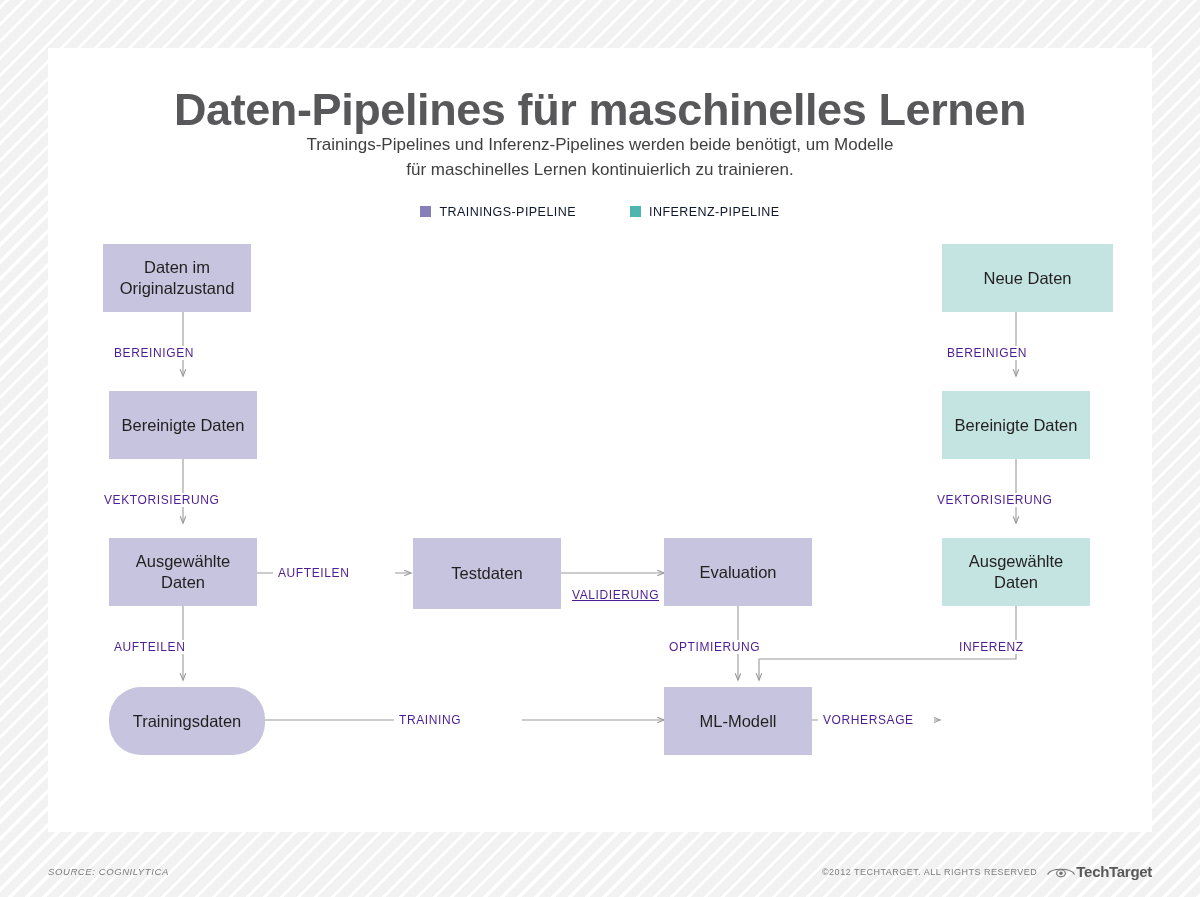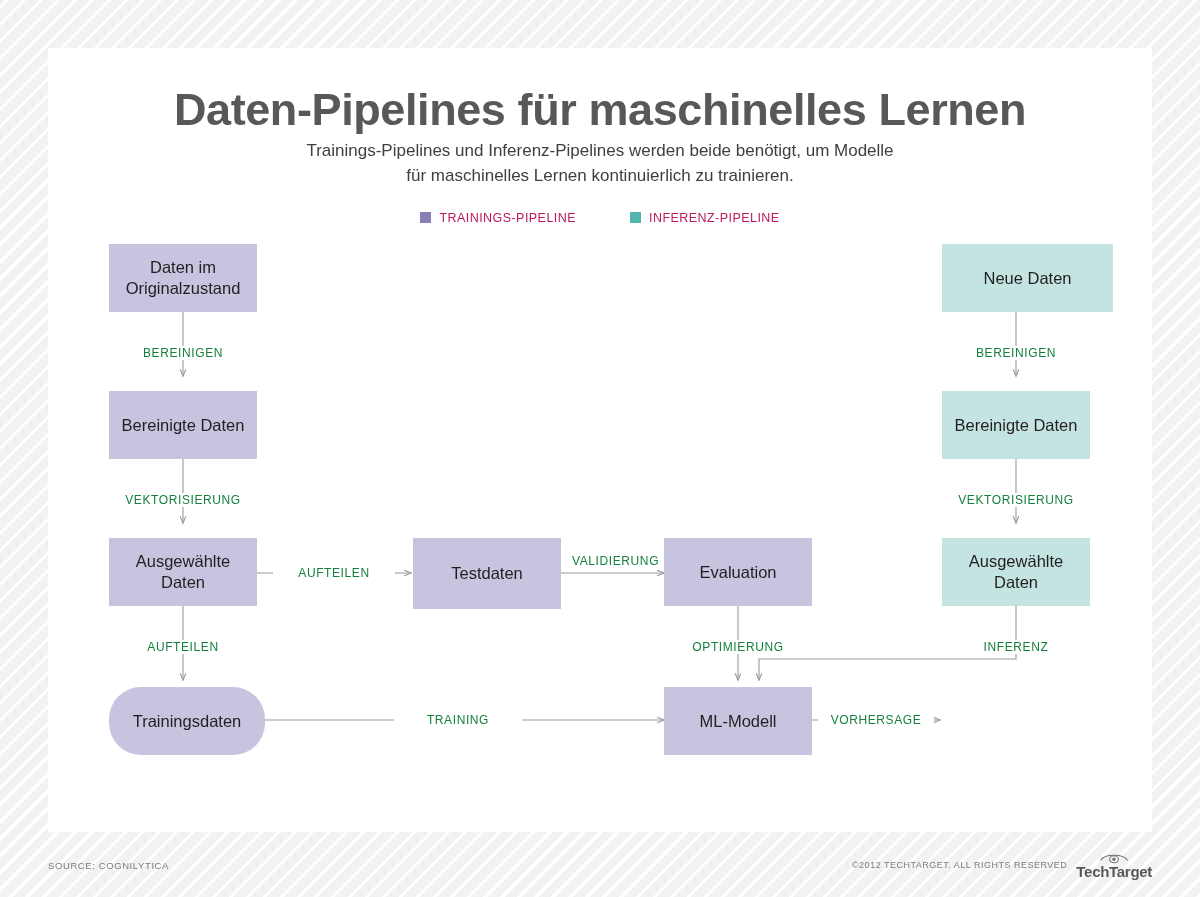--- a/index.html
+++ b/index.html
@@ -32,40 +32,40 @@
 
   #page-title {
     font-size: 45px;
     font-weight: bold;
     color: #58585a;
     letter-spacing: -0.4px;
     line-height: 1.05;
   }
 
   #page-subtitle {
-    margin-top: 6px;
+    margin-top: 0;
     font-size: 17px;
     color: #3f3f41;
     line-height: 1.45;
     font-weight: 400;
   }
 
   
   #legend {
     margin-top: 22px;
     display: flex;
     justify-content: center;
     gap: 54px;
     align-items: center;
   }
   .legend-item { display: flex; align-items: center; gap: 8px; }
   .legend-swatch { width: 11px; height: 11px; display: inline-block; }
   .legend-label {
     font-size: 12.5px;
-    color: #be185d;
+    color: #0f172a;
     letter-spacing: 0.45px;
   }
 
   
   #diagram {
     position: absolute;
     left: 0; top: 0;
     width: 1104px;
     height: 784px;
     pointer-events: none;
@@ -82,52 +82,52 @@
     color: #231f20;
     line-height: 1.25;
     padding: 4px;
   }
   .node.train { background: #c6c4de; }
   .node.infer { background: #c3e4e1; }
 
   .edge-label {
     position: absolute;
     font-size: 12px;
-    color: #15803d;
+    color: #4c1d95;
     letter-spacing: 0.6px;
     white-space: nowrap;
     background: #ffffff;
     padding: 0 5px;
-    text-align: center;
+    text-align: left;
   }
 
   
   #footer {
     position: absolute;
     left: 48px;
     bottom: 18px;
     width: 1104px;
     display: flex;
     align-items: center;
     justify-content: space-between;
   }
   #source-text {
     font-size: 9.5px;
     color: #7a7c7e;
     letter-spacing: 0.6px;
+    font-style: italic;
   }
   #footer-right { display: flex; align-items: center; gap: 9px; }
   #copyright-text {
     font-size: 9px;
     color: #7a7c7e;
     letter-spacing: 0.5px;
   }
   #techtarget-logo {
     display: flex;
-    flex-direction: column;
     align-items: center;
     line-height: 1;
   }
   #techtarget-wordmark {
     font-size: 15px;
     font-weight: bold;
     color: #58585a;
     letter-spacing: -0.3px;
   }
 </style>
@@ -179,21 +179,21 @@
 
         <line x1="968" y1="264" x2="968" y2="328" marker-end="url(#ah)"></line>
         <line x1="968" y1="411" x2="968" y2="475" marker-end="url(#ah)"></line>
 
         <path d="M968,558 L968,611 L711,611 L711,632" marker-end="url(#ah)"></path>
 
         <line x1="764" y1="672" x2="892" y2="672" marker-end="url(#ah)"></line>
       </g>
     </svg>
 
-    <div class="node train" style="left:61px; top:196px; width:148px; height:68px;">
+    <div class="node train" style="left:55px; top:196px; width:148px; height:68px;">
       <span>Daten im Originalzustand</span>
     </div>
 
     <div class="node train" style="left:61px; top:343px; width:148px; height:68px;">
       <span>Bereinigte Daten</span>
     </div>
 
     <div class="node train" style="left:61px; top:490px; width:148px; height:68px;">
       <span>Ausgewählte Daten</span>
     </div>
@@ -228,21 +228,21 @@
 
 
     <div class="edge-label" style="left:61px; top:298px; width:148px;">BEREINIGEN</div>
 
     <div class="edge-label" style="left:51px; top:445px; width:168px;">VEKTORISIERUNG</div>
 
     <div class="edge-label" style="left:61px; top:592px; width:148px;">AUFTEILEN</div>
 
     <div class="edge-label" style="left:225px; top:518px; width:122px;">AUFTEILEN</div>
 
-    <div class="edge-label" style="left:519px; top:506px; width:92px;">VALIDIERUNG</div>
+    <div class="edge-label" style="left:519px; top:540px; width:92px;text-decoration:underline;">VALIDIERUNG</div>
 
     <div class="edge-label" style="left:616px; top:592px; width:148px;">OPTIMIERUNG</div>
 
     <div class="edge-label" style="left:346px; top:665px; width:128px;">TRAINING</div>
 
     <div class="edge-label" style="left:894px; top:298px; width:148px;">BEREINIGEN</div>
 
     <div class="edge-label" style="left:884px; top:445px; width:168px;">VEKTORISIERUNG</div>
 
     <div class="edge-label" style="left:906px; top:592px; width:124px;">INFERENZ</div>

